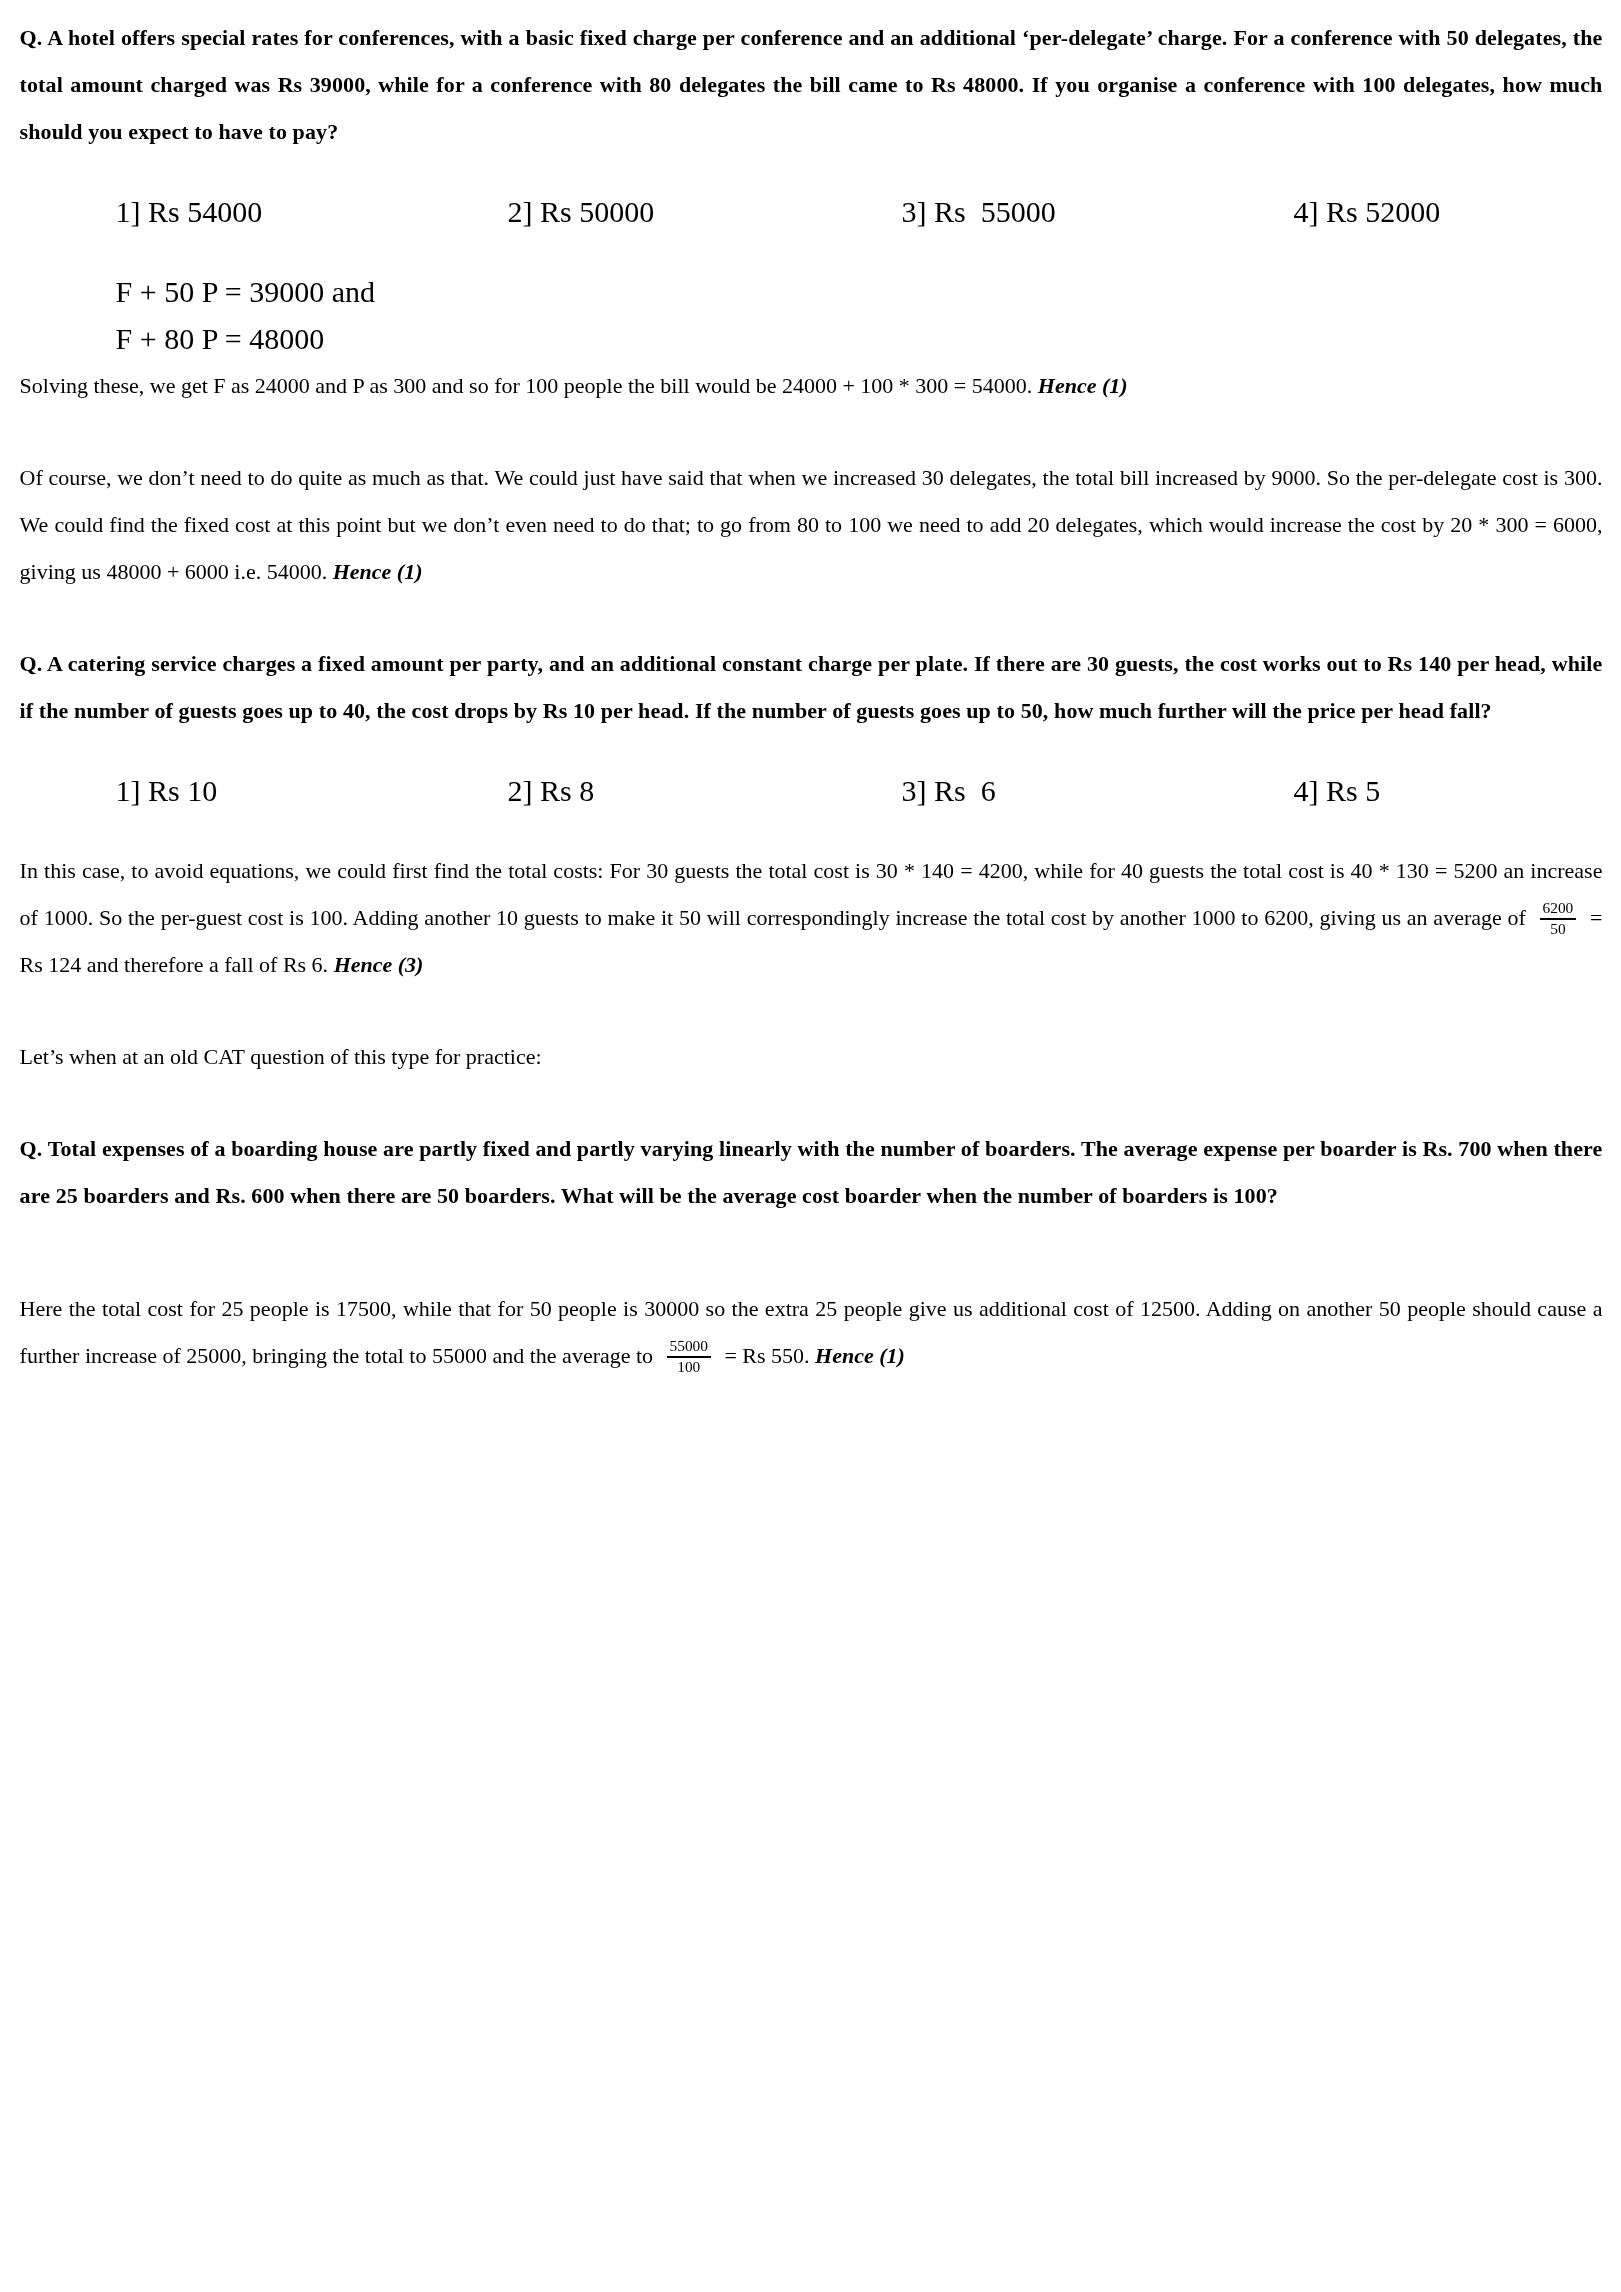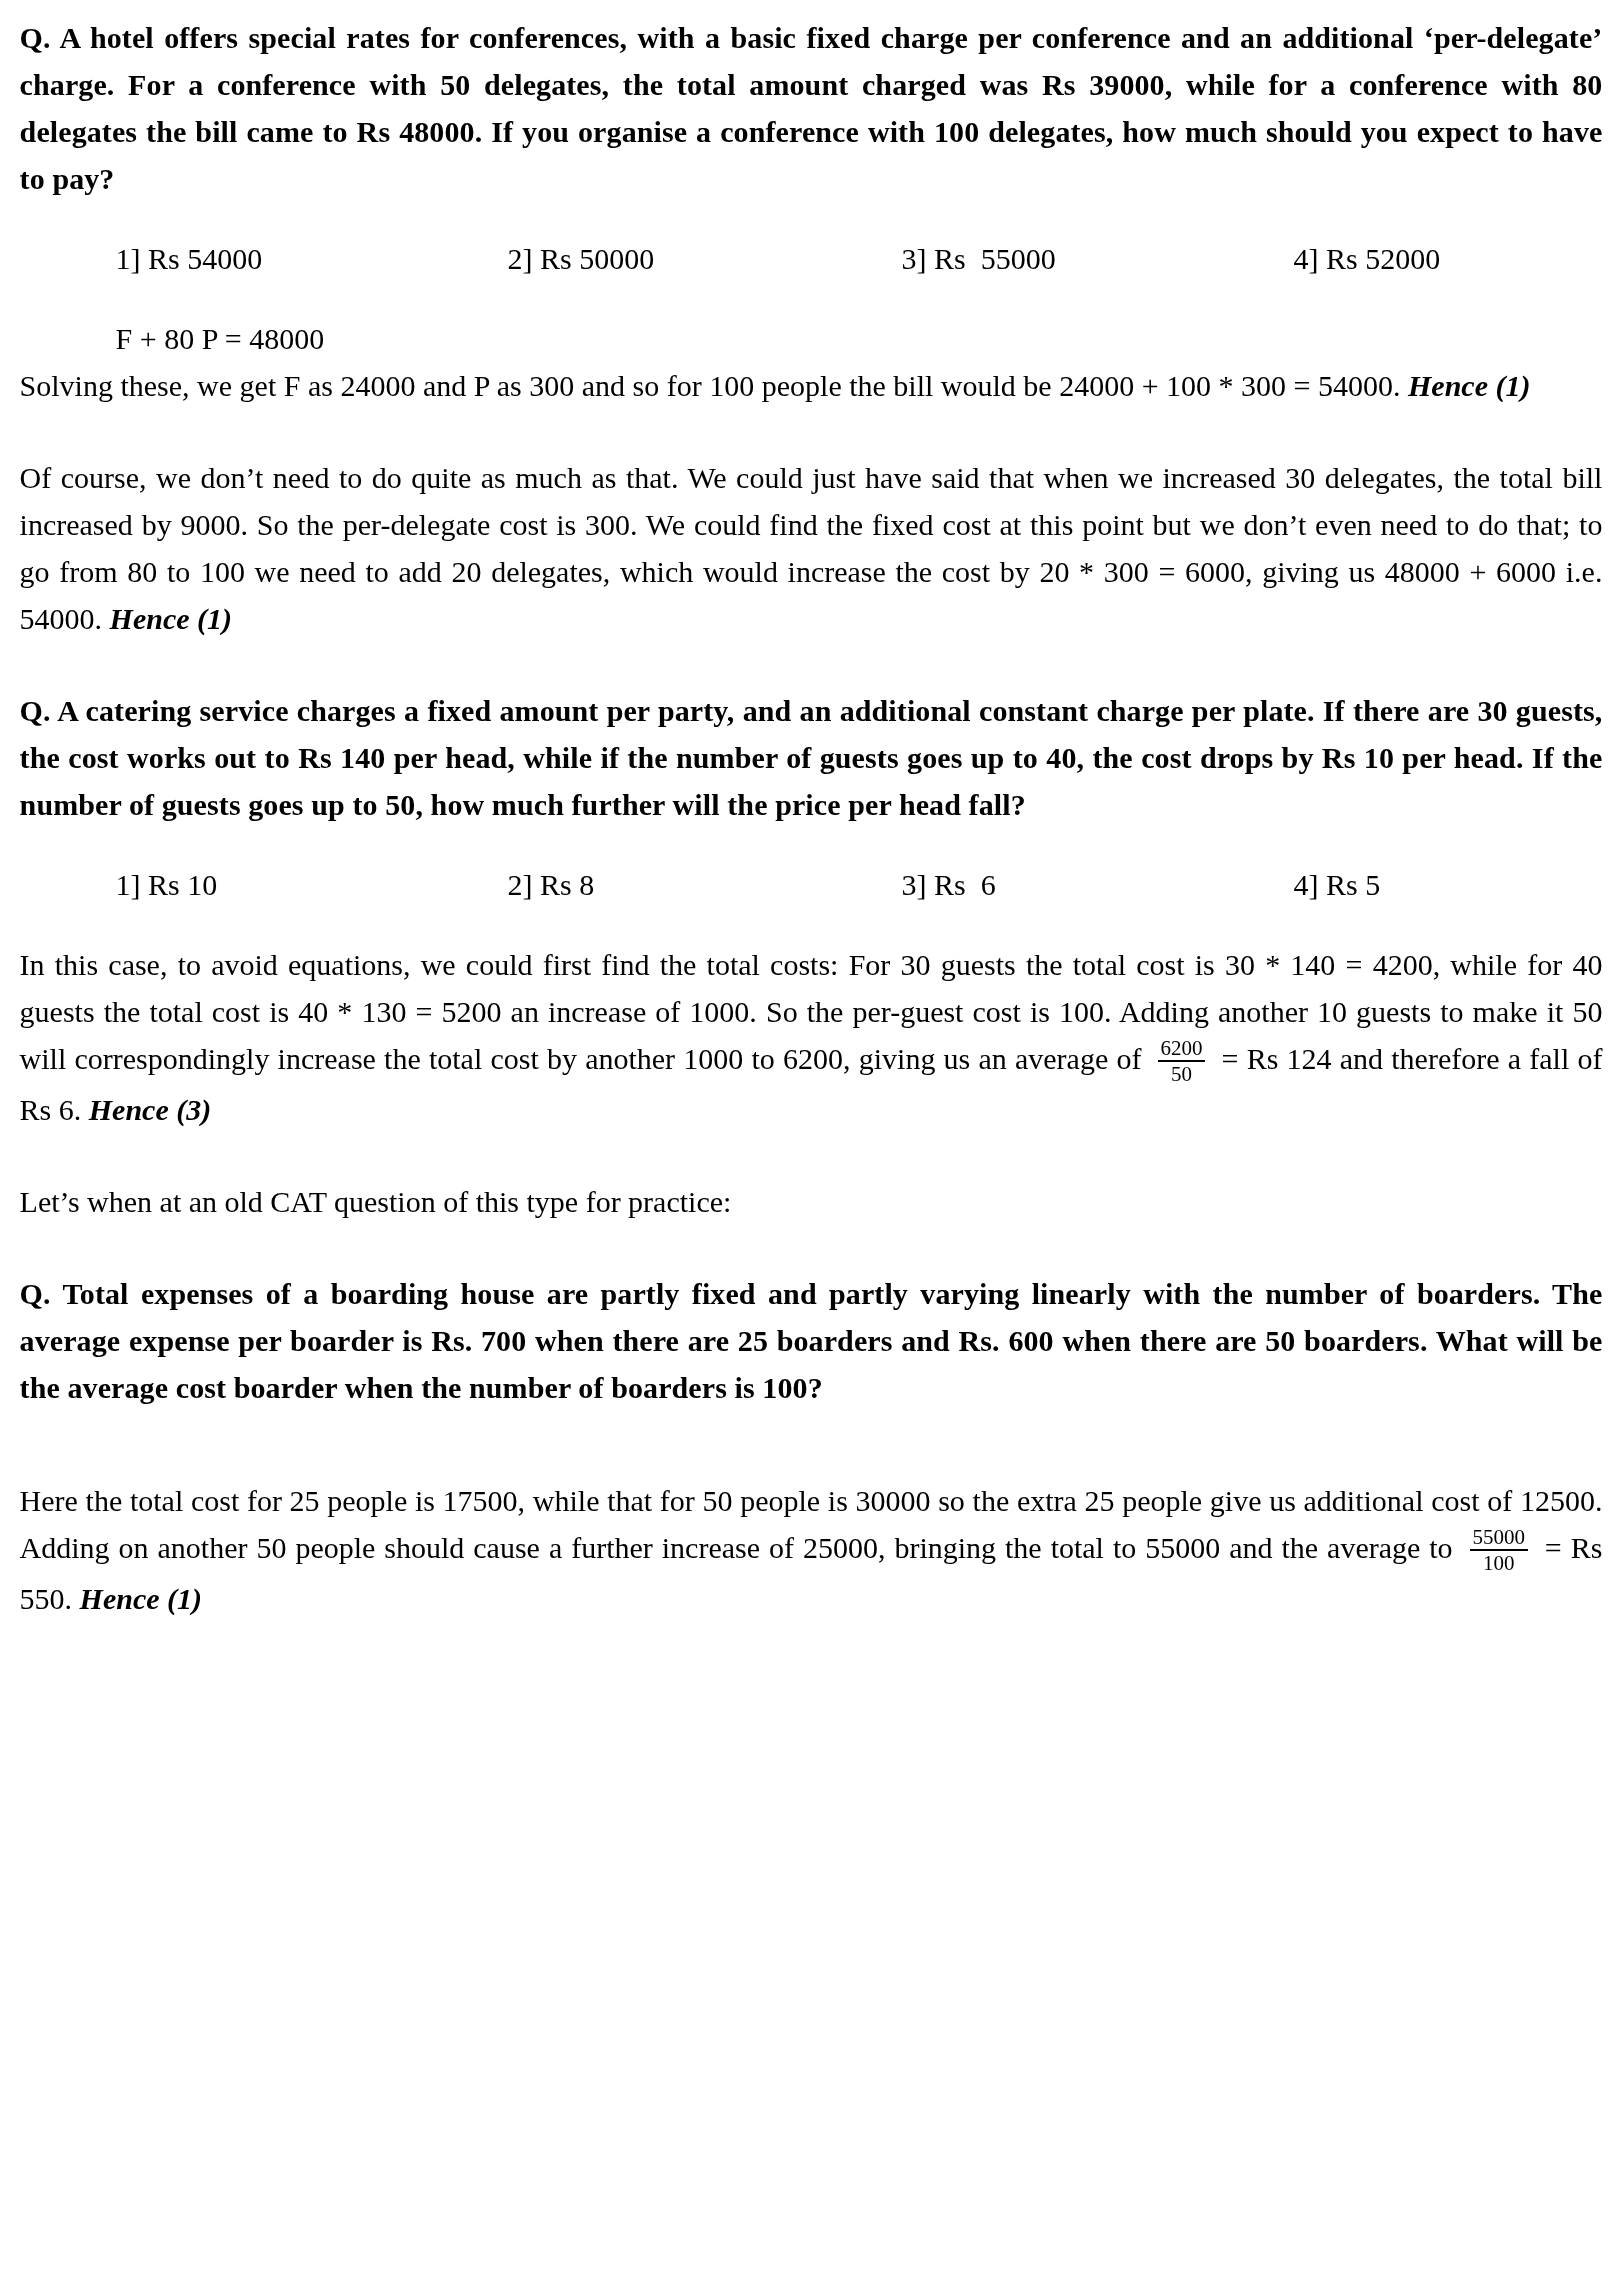--- a/index.html
+++ b/index.html
@@ -16,21 +16,21 @@
   }
   .page {
     position: relative;
     width: 1621px;
     height: 2293px;
     padding: 13.7px 18.6px 0 19.6px;
     box-sizing: border-box;
   }
   p {
     margin: 0;
-    font-size: 30px;
+    font-size: 22px;
     line-height: 47px;
     text-align: justify;
     text-justify: inter-word;
   }
   p.q {
     font-weight: bold;
     letter-spacing: 0.1px;
   }
   p.body {
     font-weight: normal;
@@ -98,20 +98,21 @@
 
   <div class="options">
     <span class="opt1">1] Rs 54000</span>
     <span class="opt2">2] Rs 50000</span>
     <span class="opt3">3] Rs  55000</span>
     <span class="opt4">4] Rs 52000</span>
   </div>
 
   <div class="gap-md"></div>
 
+  <div class="eq">F + 50 P = 39000 and</div>
   <div class="eq">F + 80 P = 48000</div>
   <p class="body"><span>Solving these, we get F as 24000 and P as 300 and so for 100 people the bill would be 24000 + 100 * 300 = 54000. </span><b>Hence (1)</b></p>
 
   <div class="gap-lg"></div>
 
   <p class="body"><span>Of course, we don’t need to do quite as much as that. We could just have said that when we increased 30 delegates, the total bill increased by 9000. So the per-delegate cost is 300. We could find the fixed cost at this point but we don’t even need to do that; to go from 80 to 100 we need to add 20 delegates, which would increase the cost by 20 * 300 = 6000, giving us 48000 + 6000 i.e. 54000. </span><b>Hence (1)</b></p>
 
   <div class="gap-lg"></div>
 
   <p class="q">Q. A catering service charges a fixed amount per party, and an additional constant charge per plate. If there are 30 guests, the cost works out to Rs 140 per head, while if the number of guests goes up to 40, the cost drops by Rs 10 per head. If the number of guests goes up to 50, how much further will the price per head fall?</p>

